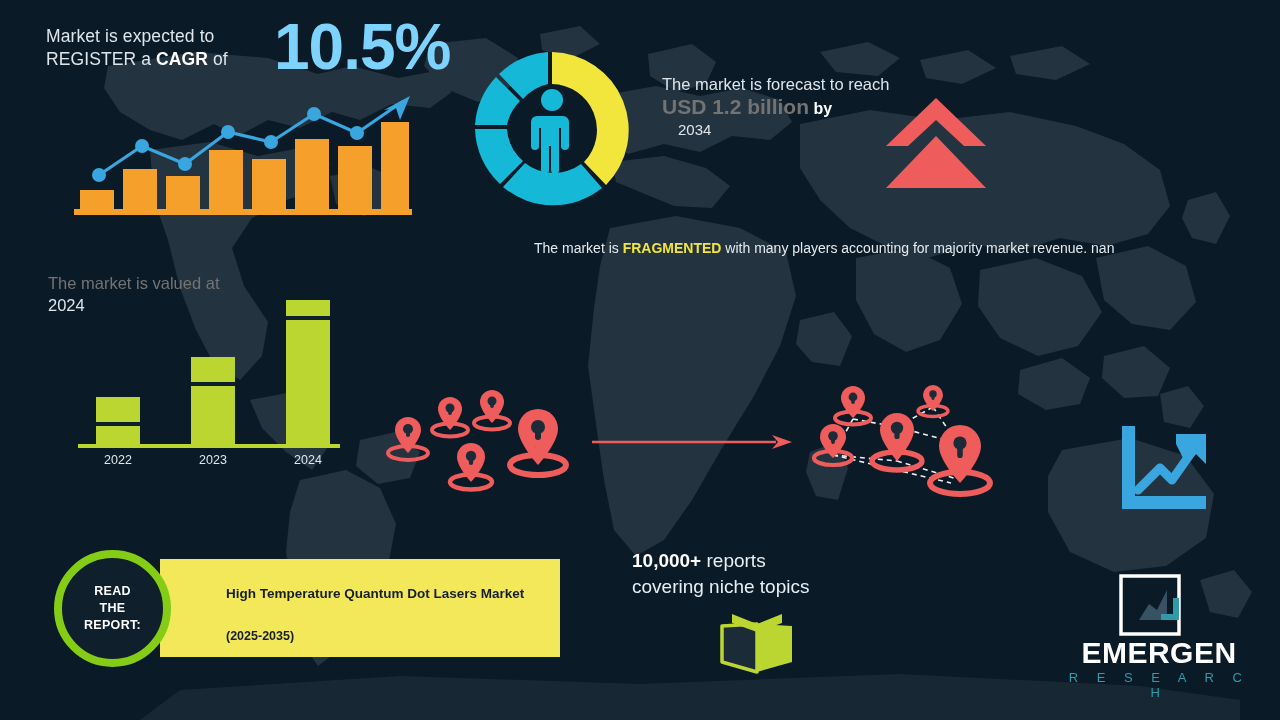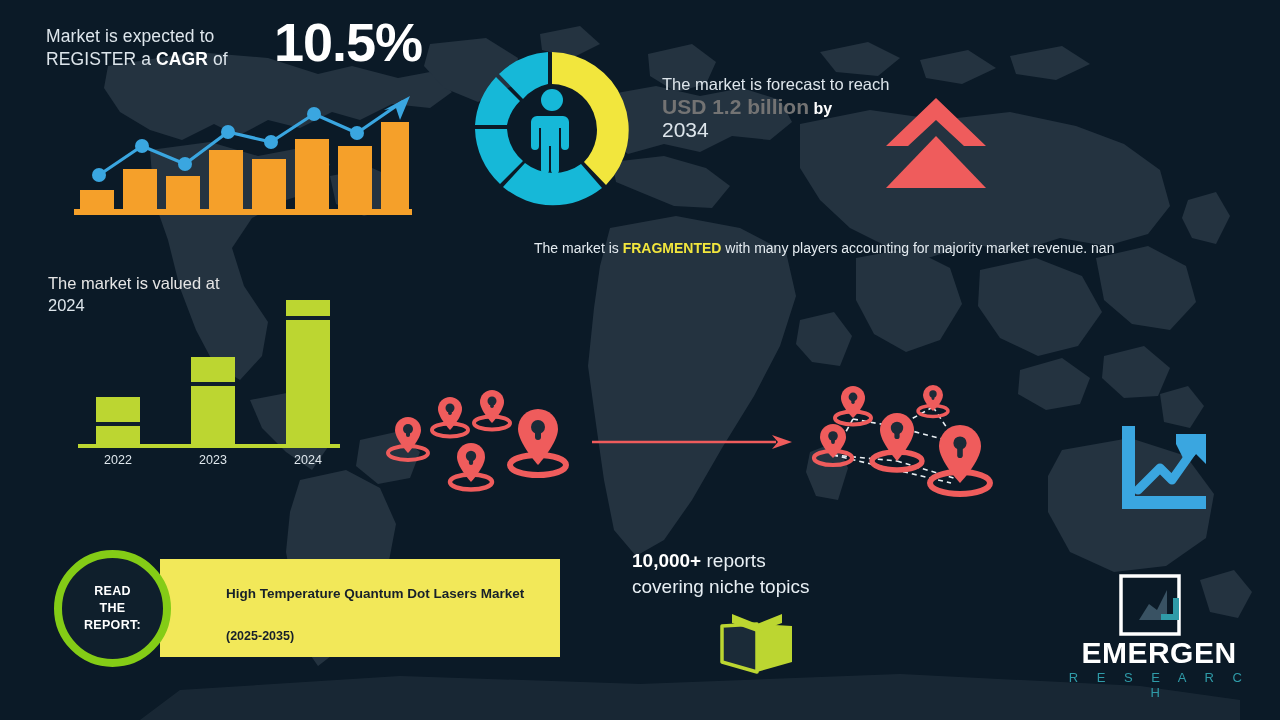--- a/index.html
+++ b/index.html
@@ -15,48 +15,48 @@
 
   
   .map { position:absolute; inset:0; z-index:0; }
 
   
   #cagr-block { position:absolute; left:46px; top:25px; z-index:5; width:400px; }
   #cagr-text { font-size:17.5px; line-height:23px; color:#dde5eb; letter-spacing:.1px; }
   #cagr-text b { font-weight:700; color:#ffffff; }
   #cagr-value {
     position:absolute; left:228px; top:-10px;
-    font-size:54px; font-weight:700; color:#ffffff; letter-spacing:-1px;
+    font-size:64px; font-weight:700; color:#7dd3fc; letter-spacing:-1px;
     line-height:1;
   }
 
   
   #growth-chart { position:absolute; left:72px; top:84px; width:340px; height:135px; z-index:4; }
 
   
   #donut { position:absolute; left:466px; top:44px; width:172px; height:172px; z-index:5; }
 
   
   #forecast-block { position:absolute; left:662px; top:73px; width:230px; z-index:5; }
   #forecast-lead { font-size:16.5px; line-height:22px; color:#dde5eb; }
   #forecast-value { font-size:21px; font-weight:700; color:#737373; margin-top:3px; display:inline; }
   #forecast-by { font-size:16px; font-weight:700; color:#ffffff; }
-  #forecast-year { font-size:21px; color:#dde5eb; line-height:22px; }
+  #forecast-year { font-size:15px; color:#dde5eb; line-height:22px;margin-left:16px; }
 
   
   #chevrons { position:absolute; left:884px; top:96px; width:104px; height:94px; z-index:5; }
 
   
   #fragmented { position:absolute; left:534px; top:236px; width:680px; z-index:5;
                 font-size:14px; line-height:25px; color:#e4ebf0; }
   #fragmented .hl { color:#f2e63d; font-weight:700; }
 
   
   #valuation-block { position:absolute; left:48px; top:272px; width:240px; z-index:5; }
-  #valuation-lead { font-size:16.5px; line-height:22px; color:#e5e5e5; }
+  #valuation-lead { font-size:16.5px; line-height:22px; color:#737373; }
   #valuation-value { font-size:21px; font-weight:700; color:#ffffff; display:inline; }
   #valuation-in { font-size:16px; color:#dde5eb; }
   #valuation-year { font-size:16.5px; color:#dde5eb; line-height:22px; }
 
   
   #year-bars { position:absolute; left:78px; top:292px; width:262px; height:182px; z-index:4; }
   .yr-label { position:absolute; font-size:12.5px; color:#dfe7ed; text-align:center; width:60px; }
 
   
   #pins-left  { position:absolute; left:380px; top:385px; width:192px; height:115px; z-index:4; }

